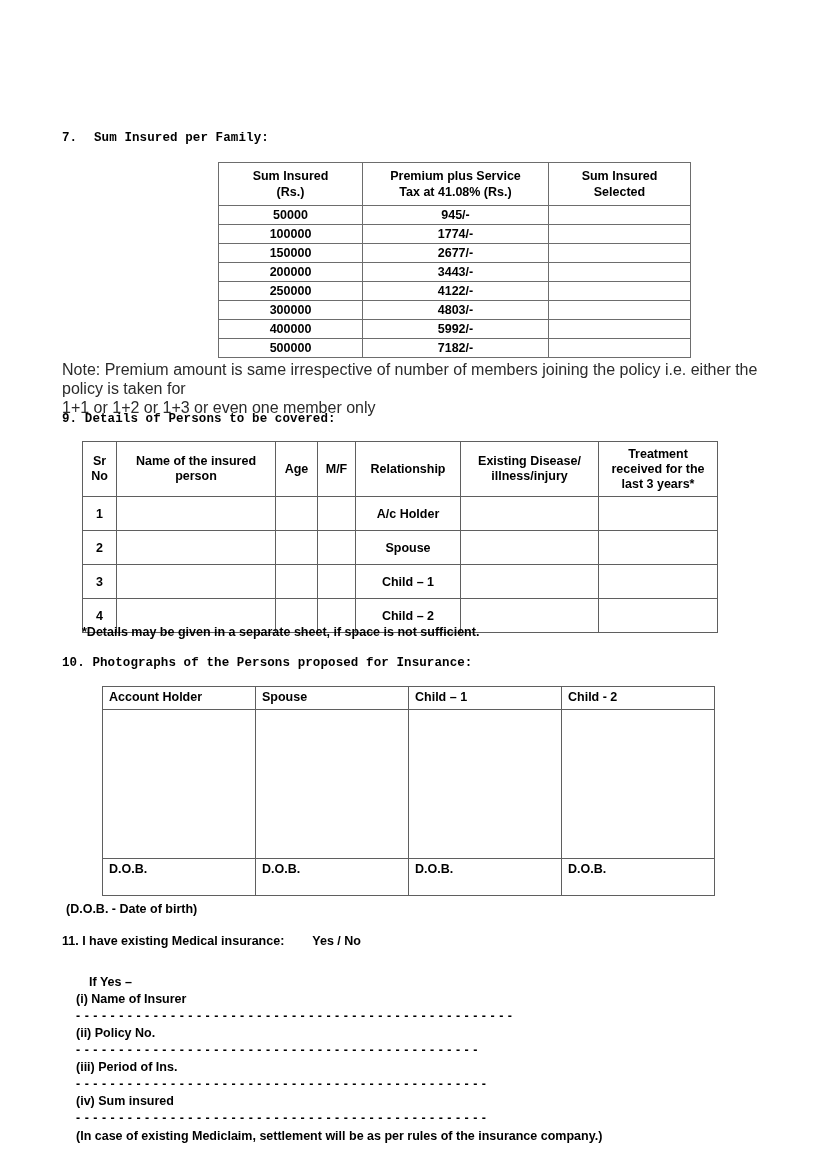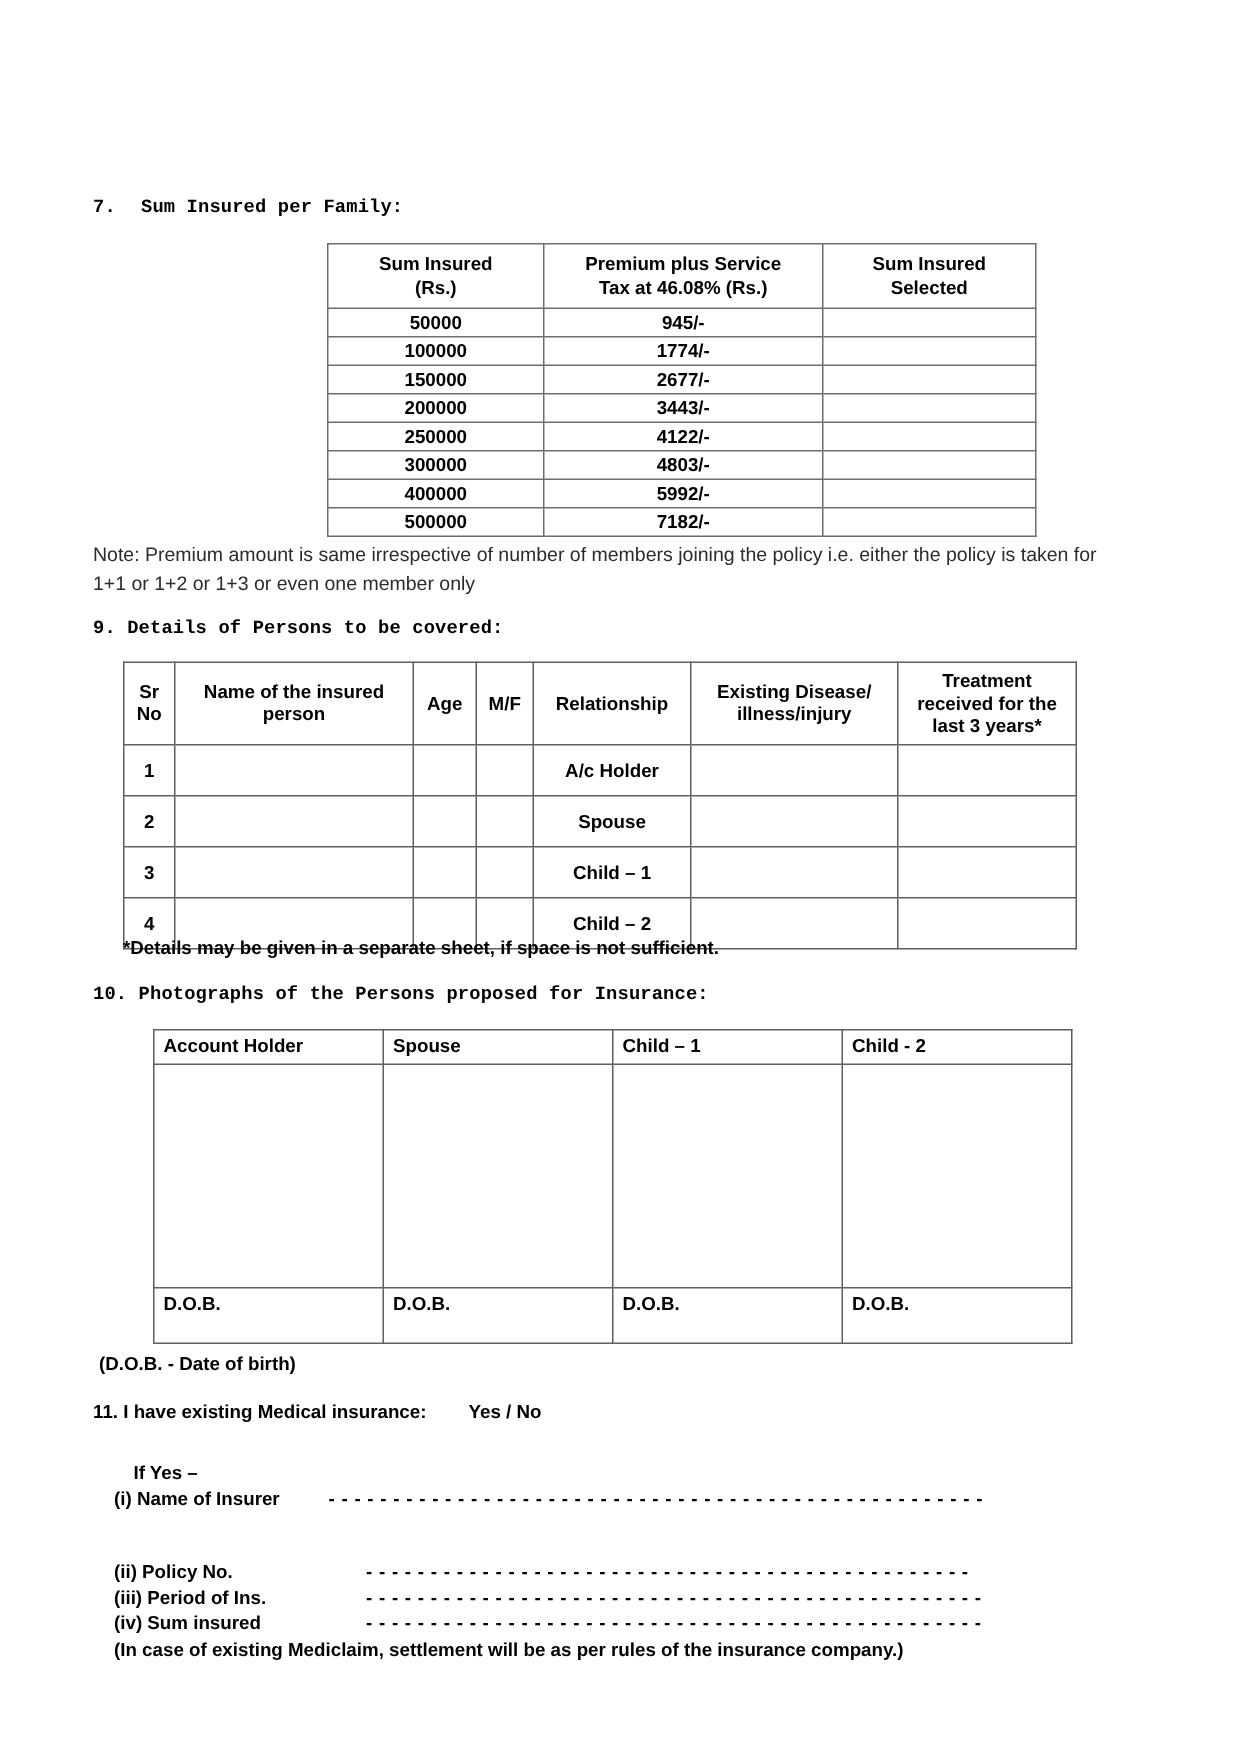--- a/index.html
+++ b/index.html
@@ -61,21 +61,21 @@
   #premium-table col.c2 { width: 186px; }
   #premium-table col.c3 { width: 142px; }
   #premium-table tbody td.empty { }
 
   
   #note-block {
     position: absolute;
     left: 62px;
     top: 360px;
     width: 730px;
-    font-size: 13px;
+    font-size: 16px;
     line-height: 19px;
     font-weight: normal;
     color: #2b2b2b;
   }
 
   
   #sec9-heading { left: 62px; top: 412px; }
 
   #persons-table {
     position: absolute;
@@ -172,37 +172,38 @@
     padding-left: 28px;
   }
   #sec11-block .ifyes {
     padding-left: 27px;
     margin-top: 24px;
   }
   .dash-row {
     display: flex;
     align-items: baseline;
     line-height: 17px;
+    flex-direction: column;
   }
   .dash-row .rlabel {
     display: inline-block;
     white-space: nowrap;
   }
   .dash-row .dashes {
     font-family: "Liberation Sans", sans-serif;
     letter-spacing: 0.5px;
     white-space: nowrap;
     overflow: hidden;
   }
   .dash-row.r1 { padding-left: 14px; }
   .dash-row.r2 { padding-left: 14px; }
   .dash-row.r3 { padding-left: 14px; }
   .dash-row.r4 { padding-left: 14px; }
   .dash-row.r1 .rlabel { width: 143px; }
-  .dash-row.r2 .rlabel { width: 168px; margin-top: 32px; }
+  .dash-row.r2 .rlabel { width: 168px; }
   .dash-row.r3 .rlabel { width: 168px; }
   .dash-row.r4 .rlabel { width: 168px; }
   #sec11-block .closing {
     padding-left: 14px;
     line-height: 18px;
     white-space: nowrap;
   }
 </style>
 </head>
 <body>
@@ -220,21 +221,21 @@
         <col class="c3">
     </colgroup>
     <thead>
       <tr>
         <th>
           <div>Sum Insured</div>
           <div>(Rs.)</div>
         </th>
         <th>
           <div>Premium plus Service</div>
-          <div>Tax at 46.08% (Rs.)</div>
+          <div>Tax at 41.08% (Rs.)</div>
         </th>
         <th>
           <div>Sum Insured</div>
           <div>Selected</div>
         </th>
       </tr>
     </thead>
     <tbody>
       <tr>
         <td>50000</td>

